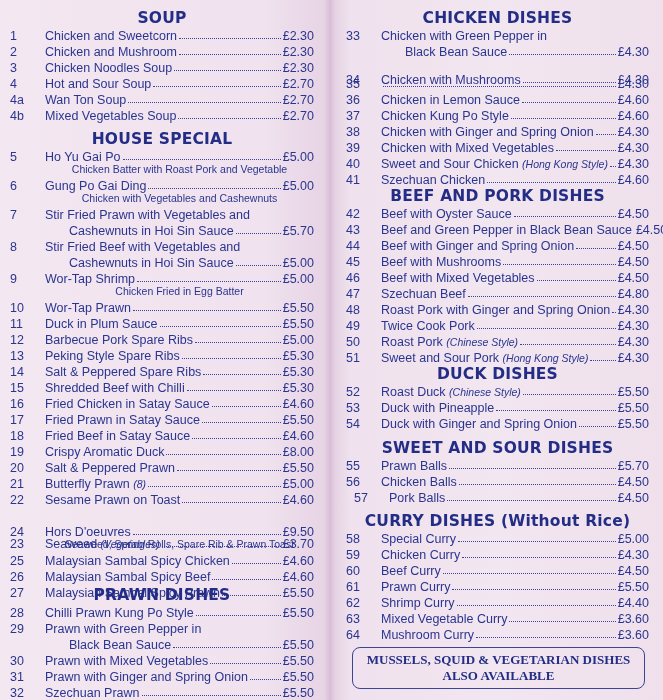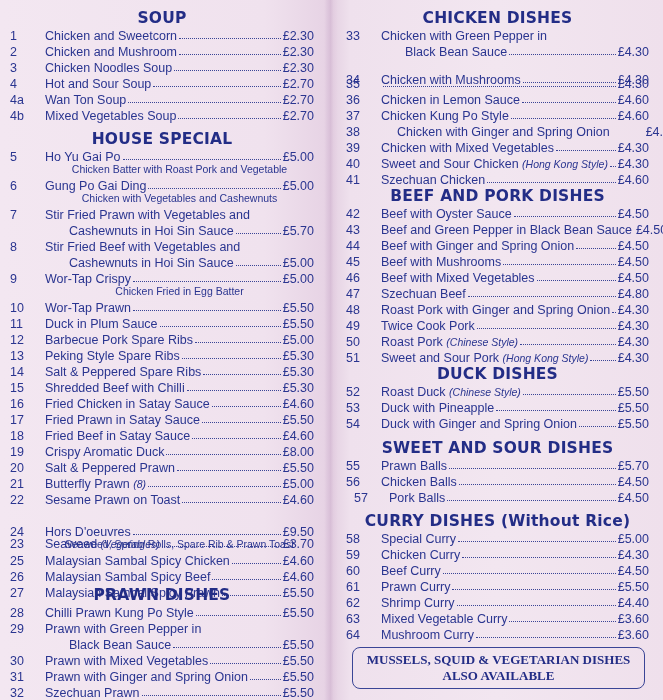--- a/index.html
+++ b/index.html
@@ -132,21 +132,21 @@
       <span class="name">Stir Fried Beef with Vegetables and</span>
     </div>
     <div class="row" style="top: 255px;">
       <span class="num"></span>
       <span class="name indent">Cashewnuts in Hoi Sin Sauce</span>
       <span class="dots"></span>
       <span class="price">£5.00</span>
     </div>
     <div class="row" style="top: 271px;">
       <span class="num">9</span>
-      <span class="name"><span>Wor-Tap Crispy</span></span>
+      <span class="name"><span>Wor-Tap Shrimp</span></span>
       <span class="dots"></span>
       <span class="price">£5.00</span>
     </div>
     <div class="desc" style="top: 285px;">Chicken Fried in Egg Batter</div>
     <div class="row" style="top: 300px;">
       <span class="num">10</span>
       <span class="name"><span>Wor-Tap Prawn</span></span>
       <span class="dots"></span>
       <span class="price">£5.50</span>
     </div>
@@ -317,21 +317,21 @@
       <span class="name"><span>Chicken in Lemon Sauce</span></span>
       <span class="dots"></span>
       <span class="price">£4.60</span>
     </div>
     <div class="row" style="top: 108px;">
       <span class="num">37</span>
       <span class="name"><span>Chicken Kung Po Style</span></span>
       <span class="dots"></span>
       <span class="price">£4.60</span>
     </div>
-    <div class="row" style="top: 124px; gap: 16px;">
+    <div class="row" style="top: 124px;">
       <span class="num">38</span>
       <span class="name"><span>Chicken with Ginger and Spring Onion</span></span>
       <span class="dots"></span>
       <span class="price">£4.30</span>
     </div>
     <div class="row" style="top: 140px;">
       <span class="num">39</span>
       <span class="name"><span>Chicken with Mixed Vegetables</span></span>
       <span class="dots"></span>
       <span class="price">£4.30</span>

